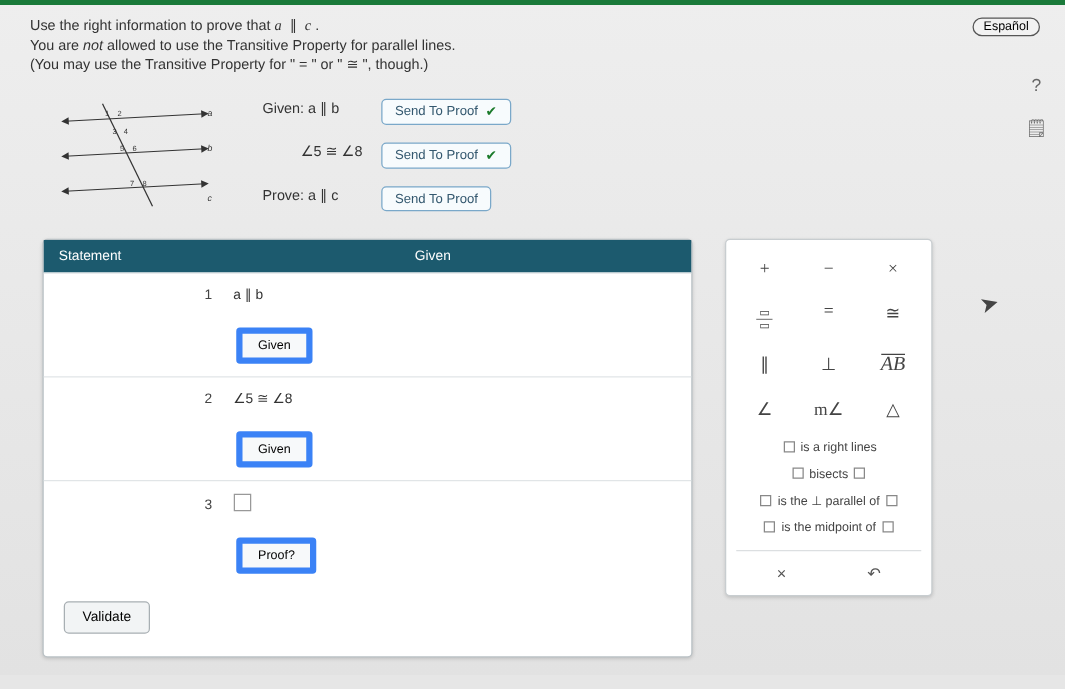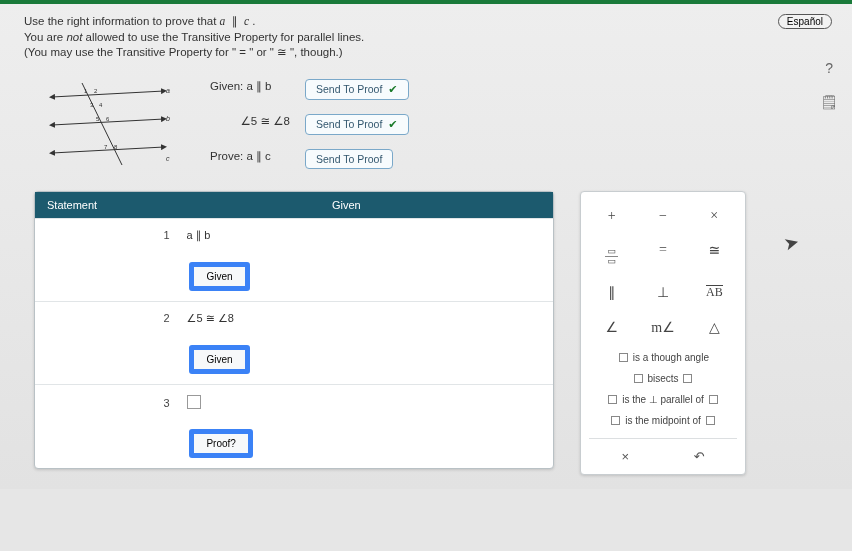--- a/index.html
+++ b/index.html
@@ -105,21 +105,21 @@
   .pal-cell {
     text-align:center;
     font-size:14px;
     padding:6px 0;
     color:#444;
     cursor:pointer;
     font-family: "Times New Roman", serif;
   }
   .frac { display:inline-flex; flex-direction:column; align-items:center; font-size:9px; line-height:1; }
   .frac .top { border-bottom:1px solid #888; padding:0 2px; }
-  .seg-ab { display:inline-block; position:relative; font-size:12px; }
+  .seg-ab { display:inline-block; position:relative; font-size:16px;font-style:italic; }
   .seg-ab::before { content:""; position:absolute; left:0; right:0; top:0; border-top:1px solid #444; }
   .pal-text-rows { display:flex; flex-direction:column; gap:10px; padding: 0 4px; font-size:10px; color:#444; }
   .pal-text-rows .row { text-align:center; }
   .pal-text-rows .sq { display:inline-block; width:9px;height:9px; border:1px solid #888; vertical-align:-1px; margin:0 2px; }
   .pal-bottom {
     display:flex; justify-content:space-around; border-top:1px solid #dcdfe1;
     margin-top:12px; padding-top:8px;
   }
   .pal-bottom .btn { font-size:13px; color:#555; padding:2px 14px; cursor:pointer; }
 
@@ -242,20 +242,23 @@
       <div class="pt-row">
         <div class="cell cell-stmt">
           <span class="rownum">3</span>
           <span class="stmt-text"><span class="blank-box"></span></span>
         </div>
         <div class="cell cell-rsn">
           <button class="rsn-btn">Proof?</button>
         </div>
       </div>
 
+      <div class="validate-row">
+        <button class="validate-btn">Validate</button>
+      </div>
     </div>
 
     <div class="palette">
       <div class="pal-grid">
         <div class="pal-cell">+</div>
         <div class="pal-cell">−</div>
         <div class="pal-cell">×</div>
         <div class="pal-cell"><span class="frac">
               <span class="top">▭</span>
               <span>▭</span>
@@ -263,21 +266,21 @@
         <div class="pal-cell">=</div>
         <div class="pal-cell">≅</div>
         <div class="pal-cell">∥</div>
         <div class="pal-cell">⊥</div>
         <div class="pal-cell"><span class="seg-ab">AB</span></div>
         <div class="pal-cell">∠</div>
         <div class="pal-cell">m∠</div>
         <div class="pal-cell">△</div>
       </div>
       <div class="pal-text-rows">
-        <div class="row"><span class="sq"></span> <span>is a though angle</span></div>
+        <div class="row"><span class="sq"></span> <span>is a right lines</span></div>
         <div class="row"><span class="sq"></span> <span>bisects</span> <span class="sq"></span></div>
         <div class="row"><span class="sq"></span> <span>is the ⊥ parallel of</span> <span class="sq"></span></div>
         <div class="row"><span class="sq"></span> <span>is the midpoint of</span> <span class="sq"></span></div>
       </div>
       <div class="pal-bottom">
         <div class="btn">×</div>
         <div class="btn">↶</div>
       </div>
     </div>
   </div>

